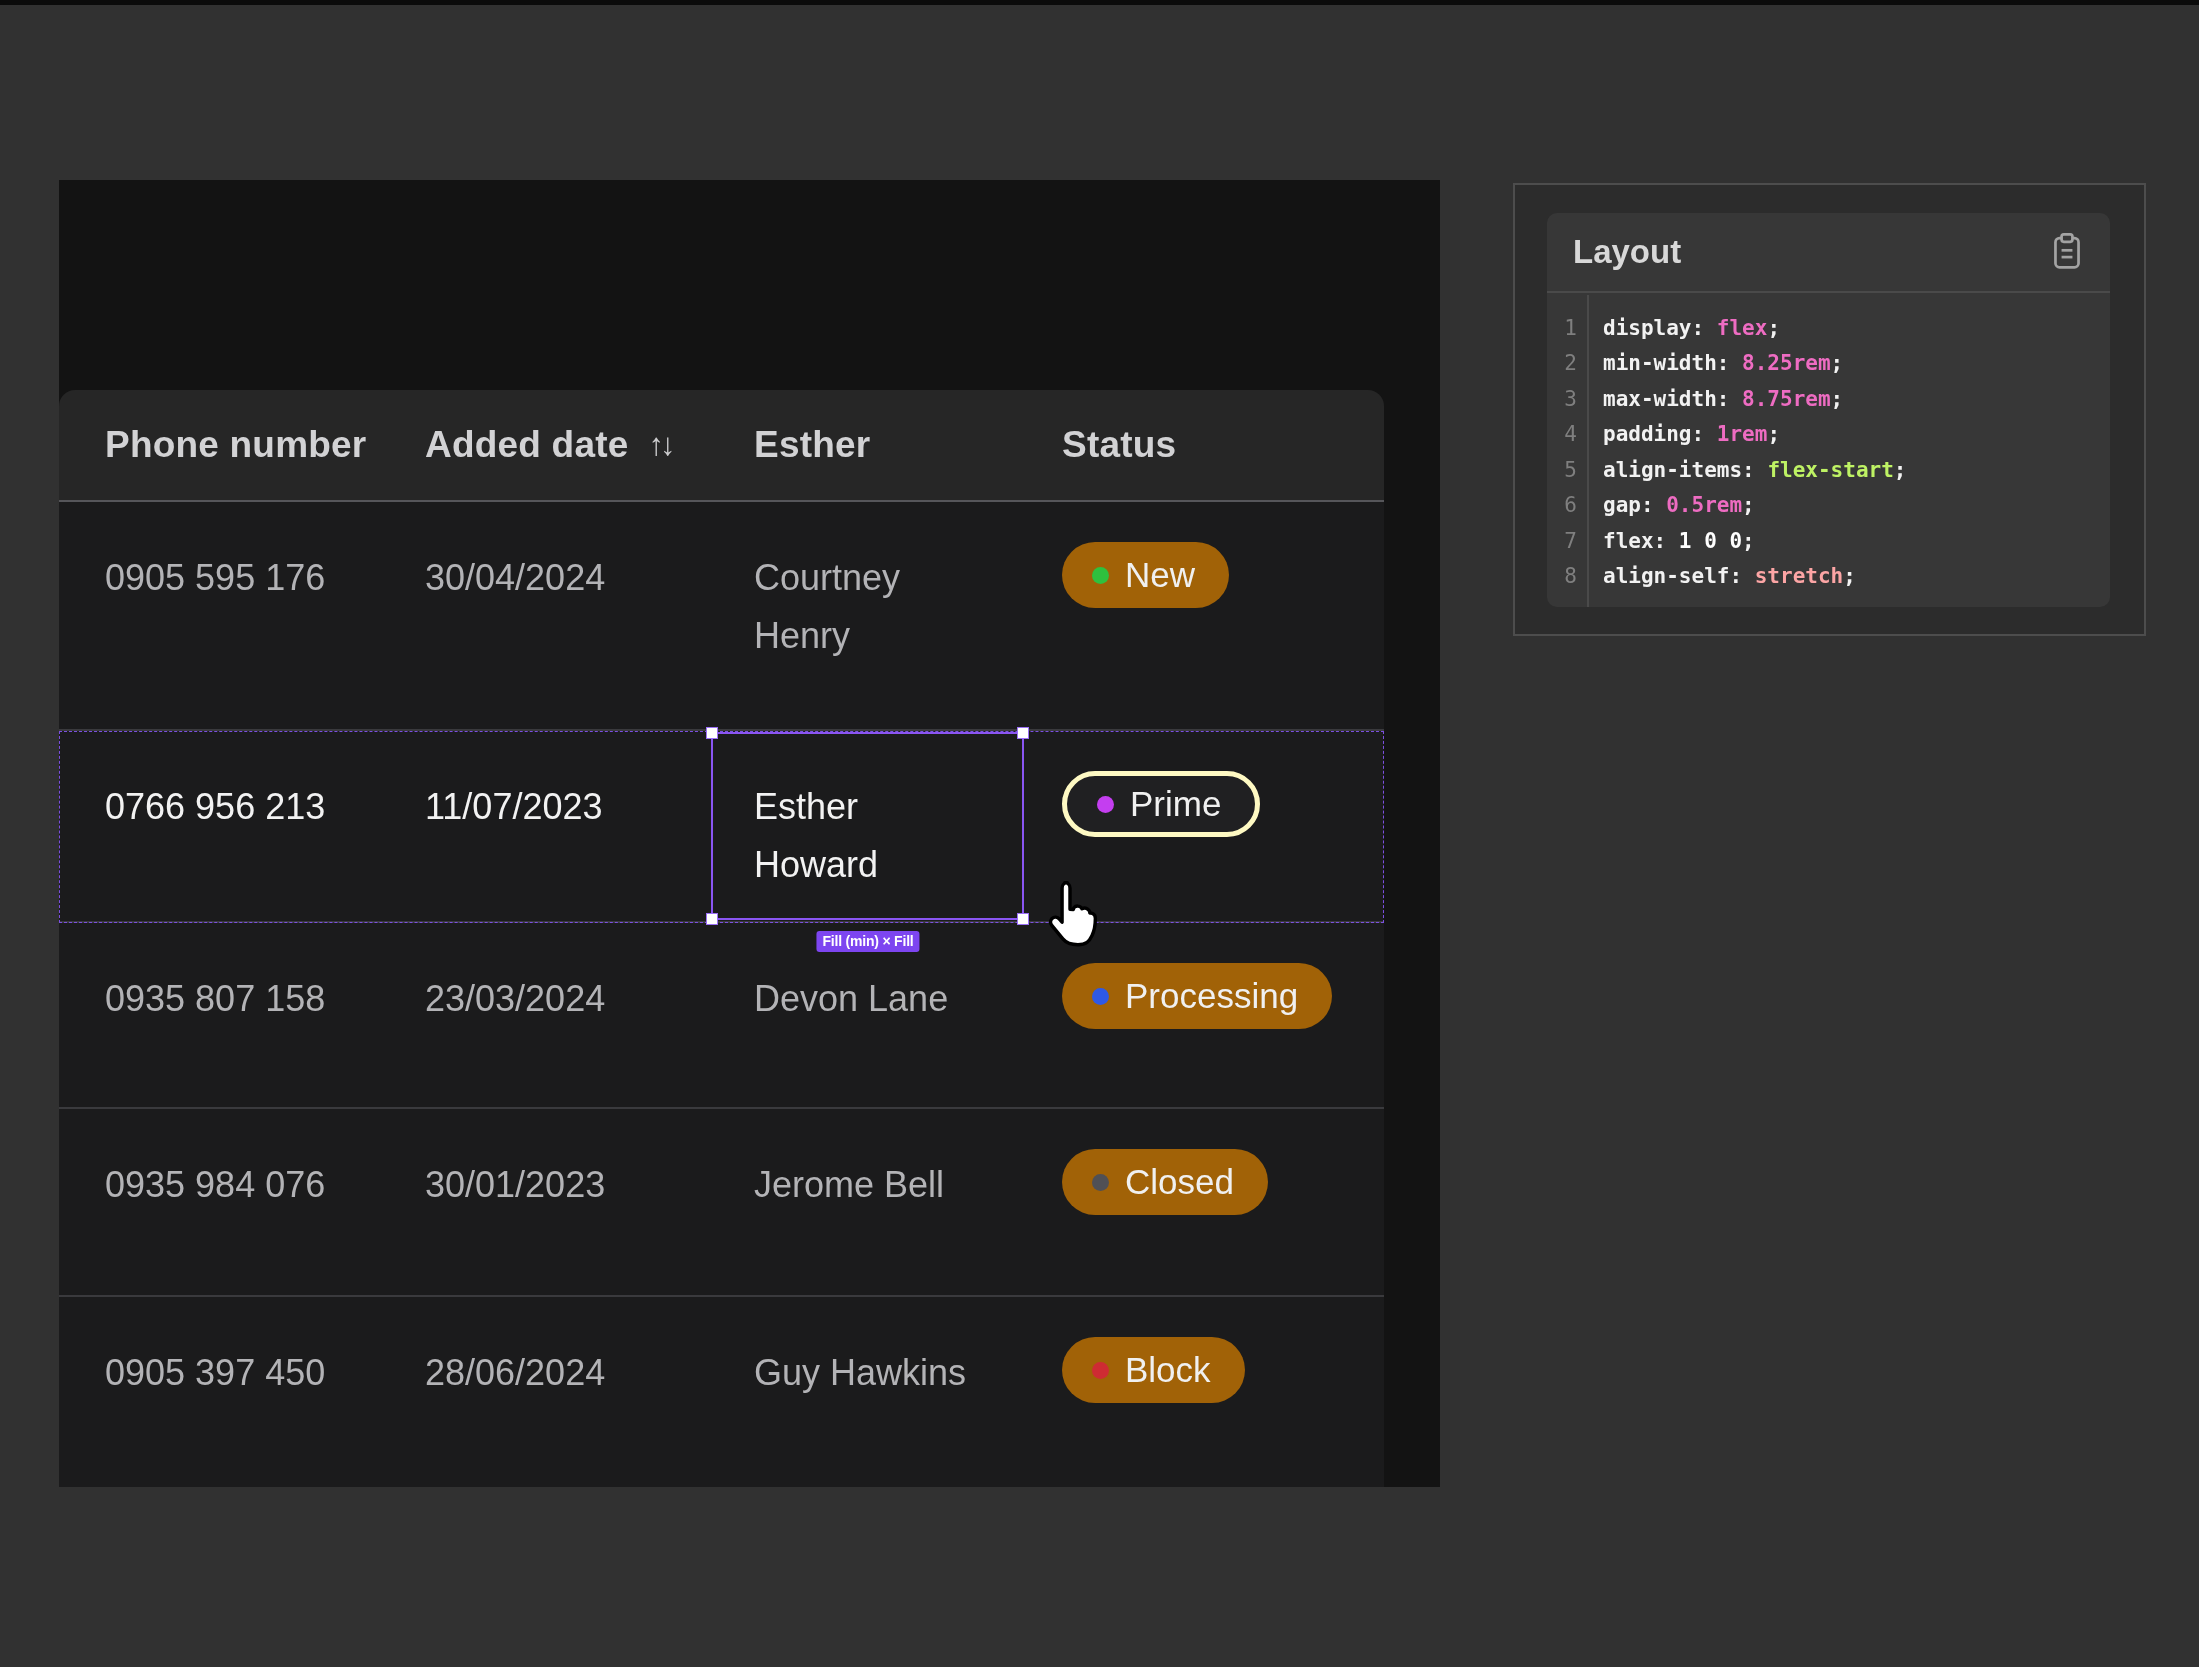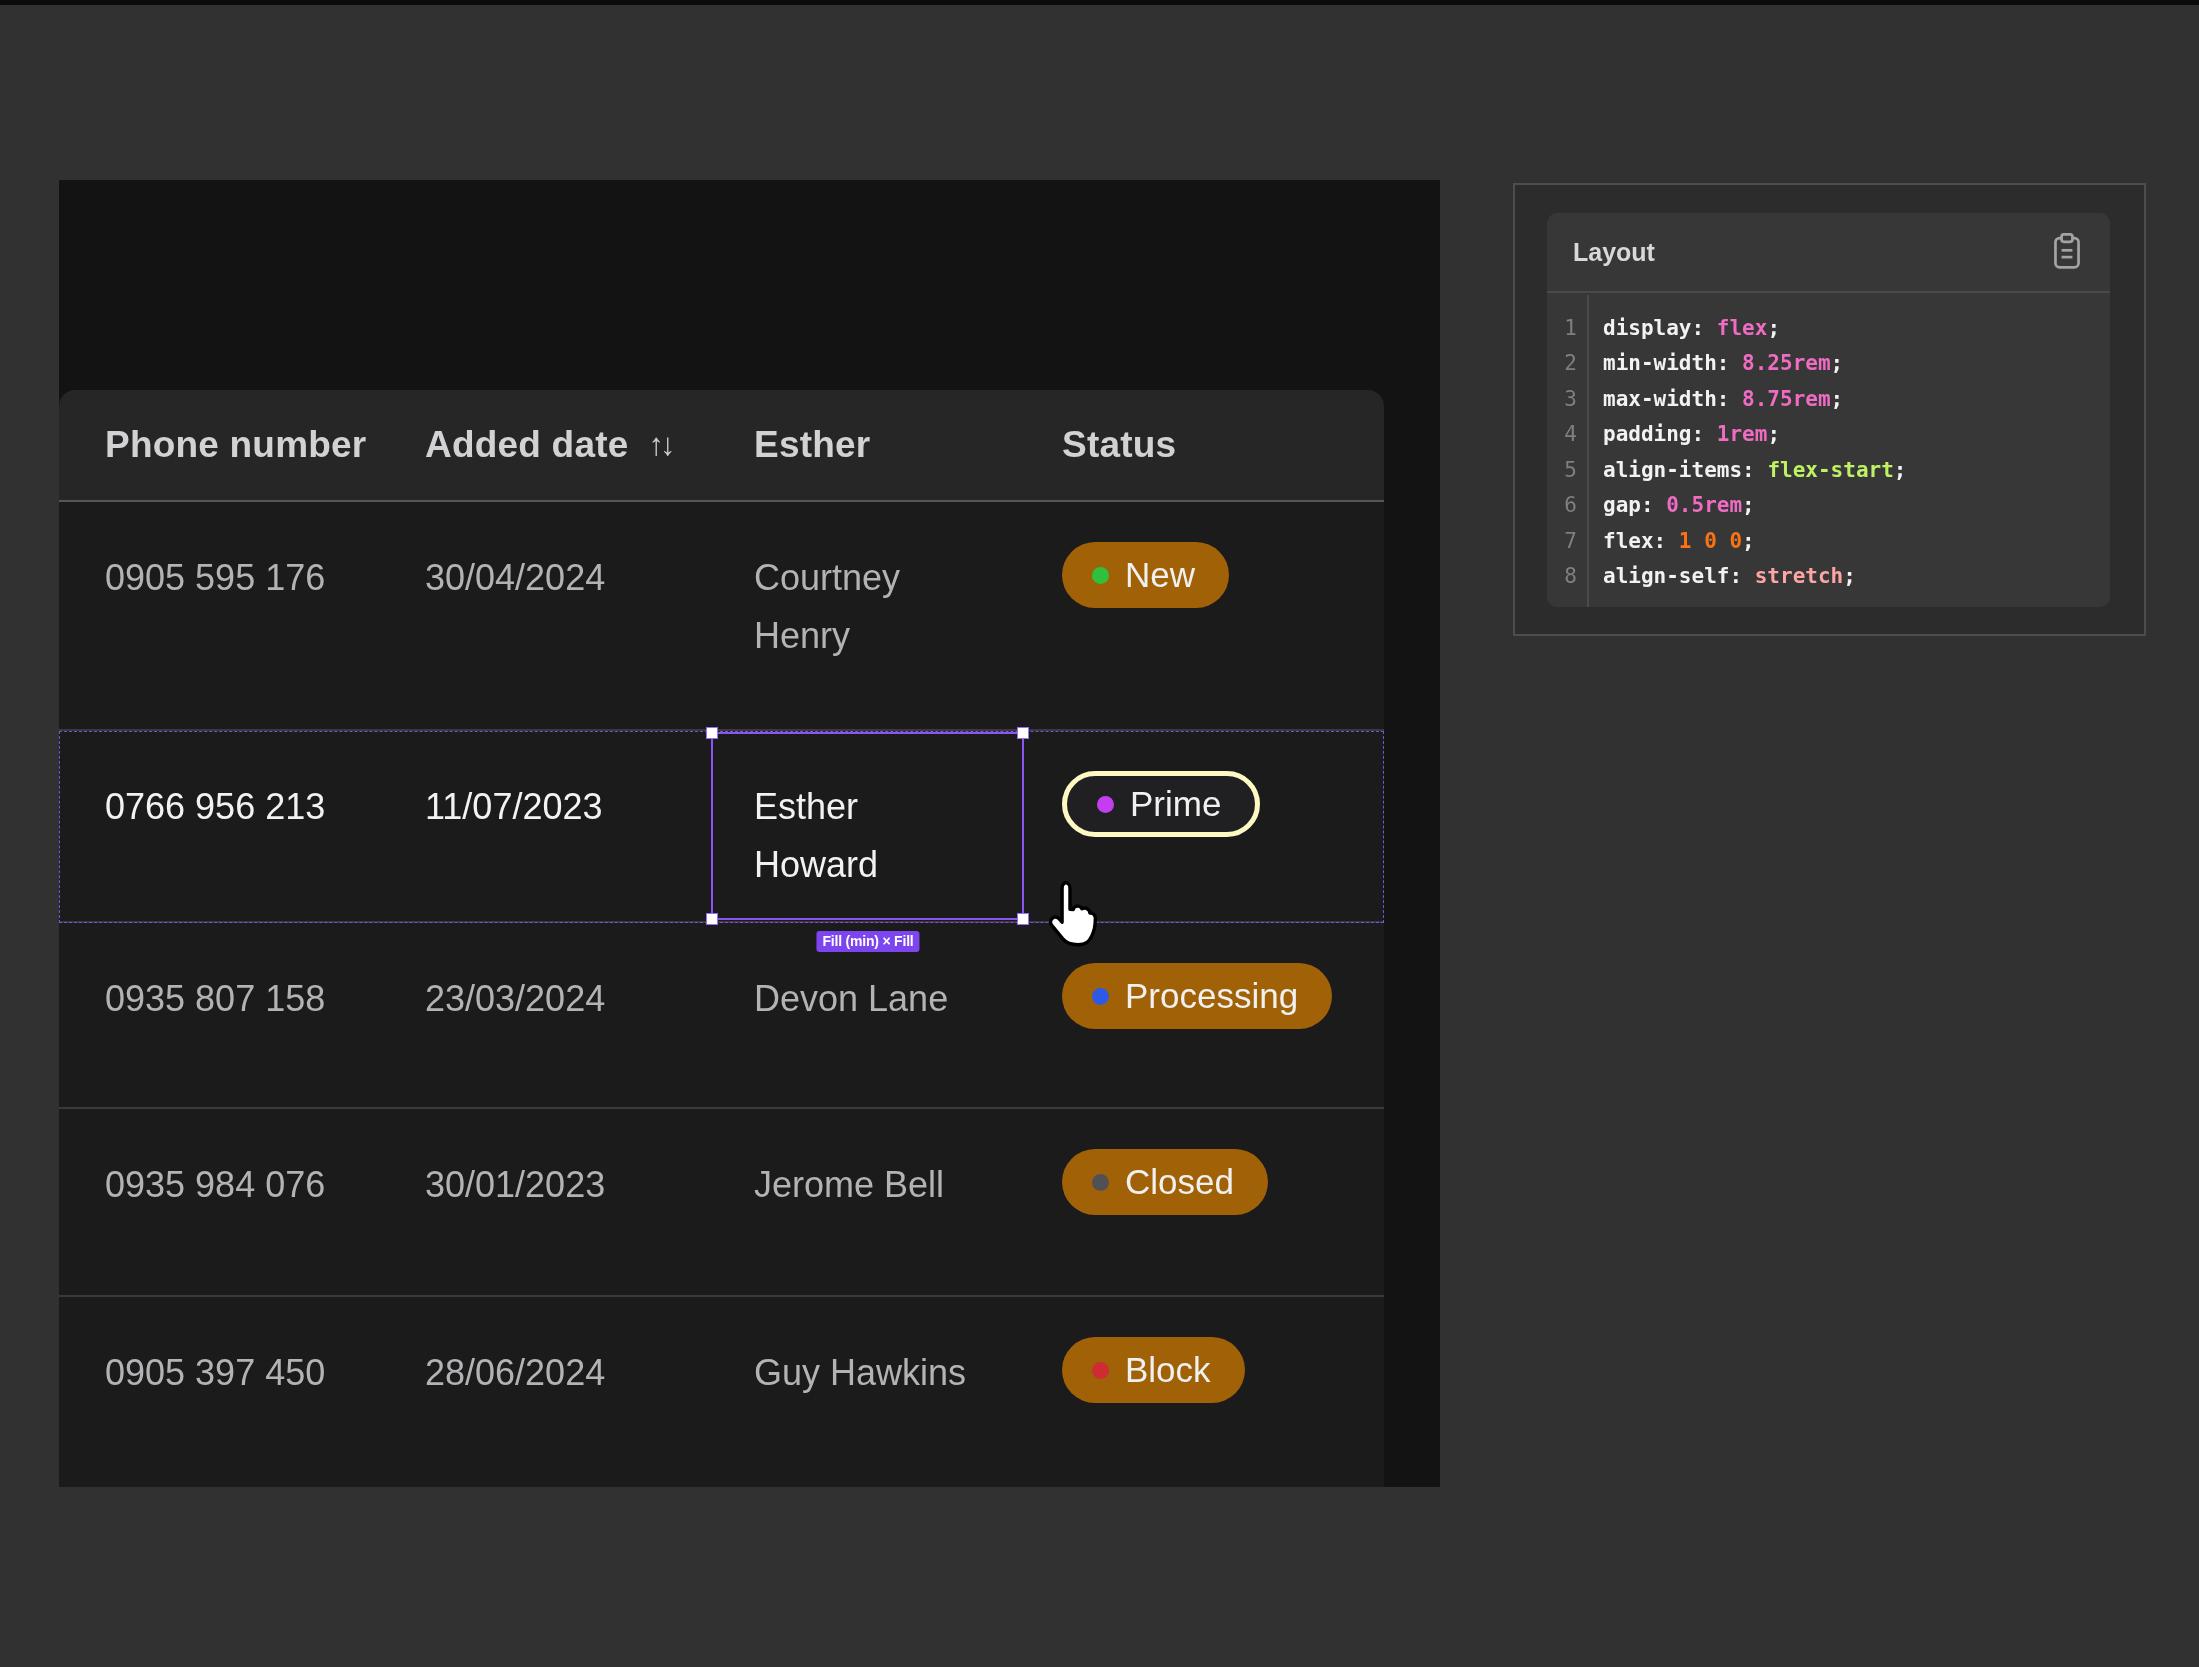--- a/index.html
+++ b/index.html
@@ -35,21 +35,21 @@
               padding:2px 6px 3px;border-radius:3px;white-space:nowrap;}
   .cursor{position:absolute;left:1038px;top:876px;}
 
   
   .inspector{position:absolute;left:1513px;top:183px;width:633px;height:453px;
              background:#2c2c2c;border:2px solid #4d4d4d;box-sizing:border-box;}
   .ipanel{position:absolute;left:32px;top:28px;width:563px;height:394px;background:#373737;border-radius:10px;}
   .ipanel-head{position:absolute;left:0;top:0;width:100%;height:80px;display:flex;align-items:center;
                justify-content:space-between;padding:0 26px 0 26px;box-sizing:border-box;
                border-bottom:2px solid #4a4a4a;}
-  .ipanel-title{color:#d8d8d8;font-size:25px;font-weight:600;}
+  .ipanel-title{color:#d8d8d8;font-size:33px;font-weight:600;}
   .copy-btn{background:none;border:none;padding:0;cursor:pointer;display:flex;align-items:center;}
   .code-area{position:absolute;left:0;top:82px;width:100%;bottom:0;}
   .gutter-line{position:absolute;left:40px;top:0;bottom:0;width:2px;background:#4a4a4a;}
   .code-lines{position:absolute;left:0;top:15px;width:100%;}
   .code-line{display:flex;height:35.5px;align-items:center;
              font-family:"DejaVu Sans Mono",monospace;font-size:21px;}
   .lnum{width:30px;text-align:right;color:#7f7f7f;flex:0 0 auto;}
   .ctext{padding-left:26px;font-weight:700;color:#f2f2f2;white-space:pre;}
   .cval{font-weight:700;}
 </style>
@@ -188,21 +188,21 @@
             <div class="code-line">
               <span class="lnum">5</span>
               <span class="ctext">align-items: <span class="cval" style="color: #bef264;">flex-start</span>;</span>
             </div>
             <div class="code-line">
               <span class="lnum">6</span>
               <span class="ctext">gap: <span class="cval" style="color: rgb(238, 108, 194);">0.5rem</span>;</span>
             </div>
             <div class="code-line">
               <span class="lnum">7</span>
-              <span class="ctext">flex: <span class="cval" style="color: #f97316;">1 0 0</span>;</span>
+              <span class="ctext">flex: <span class="cval" style="color: #ffffff;">1 0 0</span>;</span>
             </div>
             <div class="code-line">
               <span class="lnum">8</span>
               <span class="ctext">align-self: <span class="cval" style="color: #fca5a5;">stretch</span>;</span>
             </div>
           </div>
       </div>
     </div>
   </div>
 </div>

